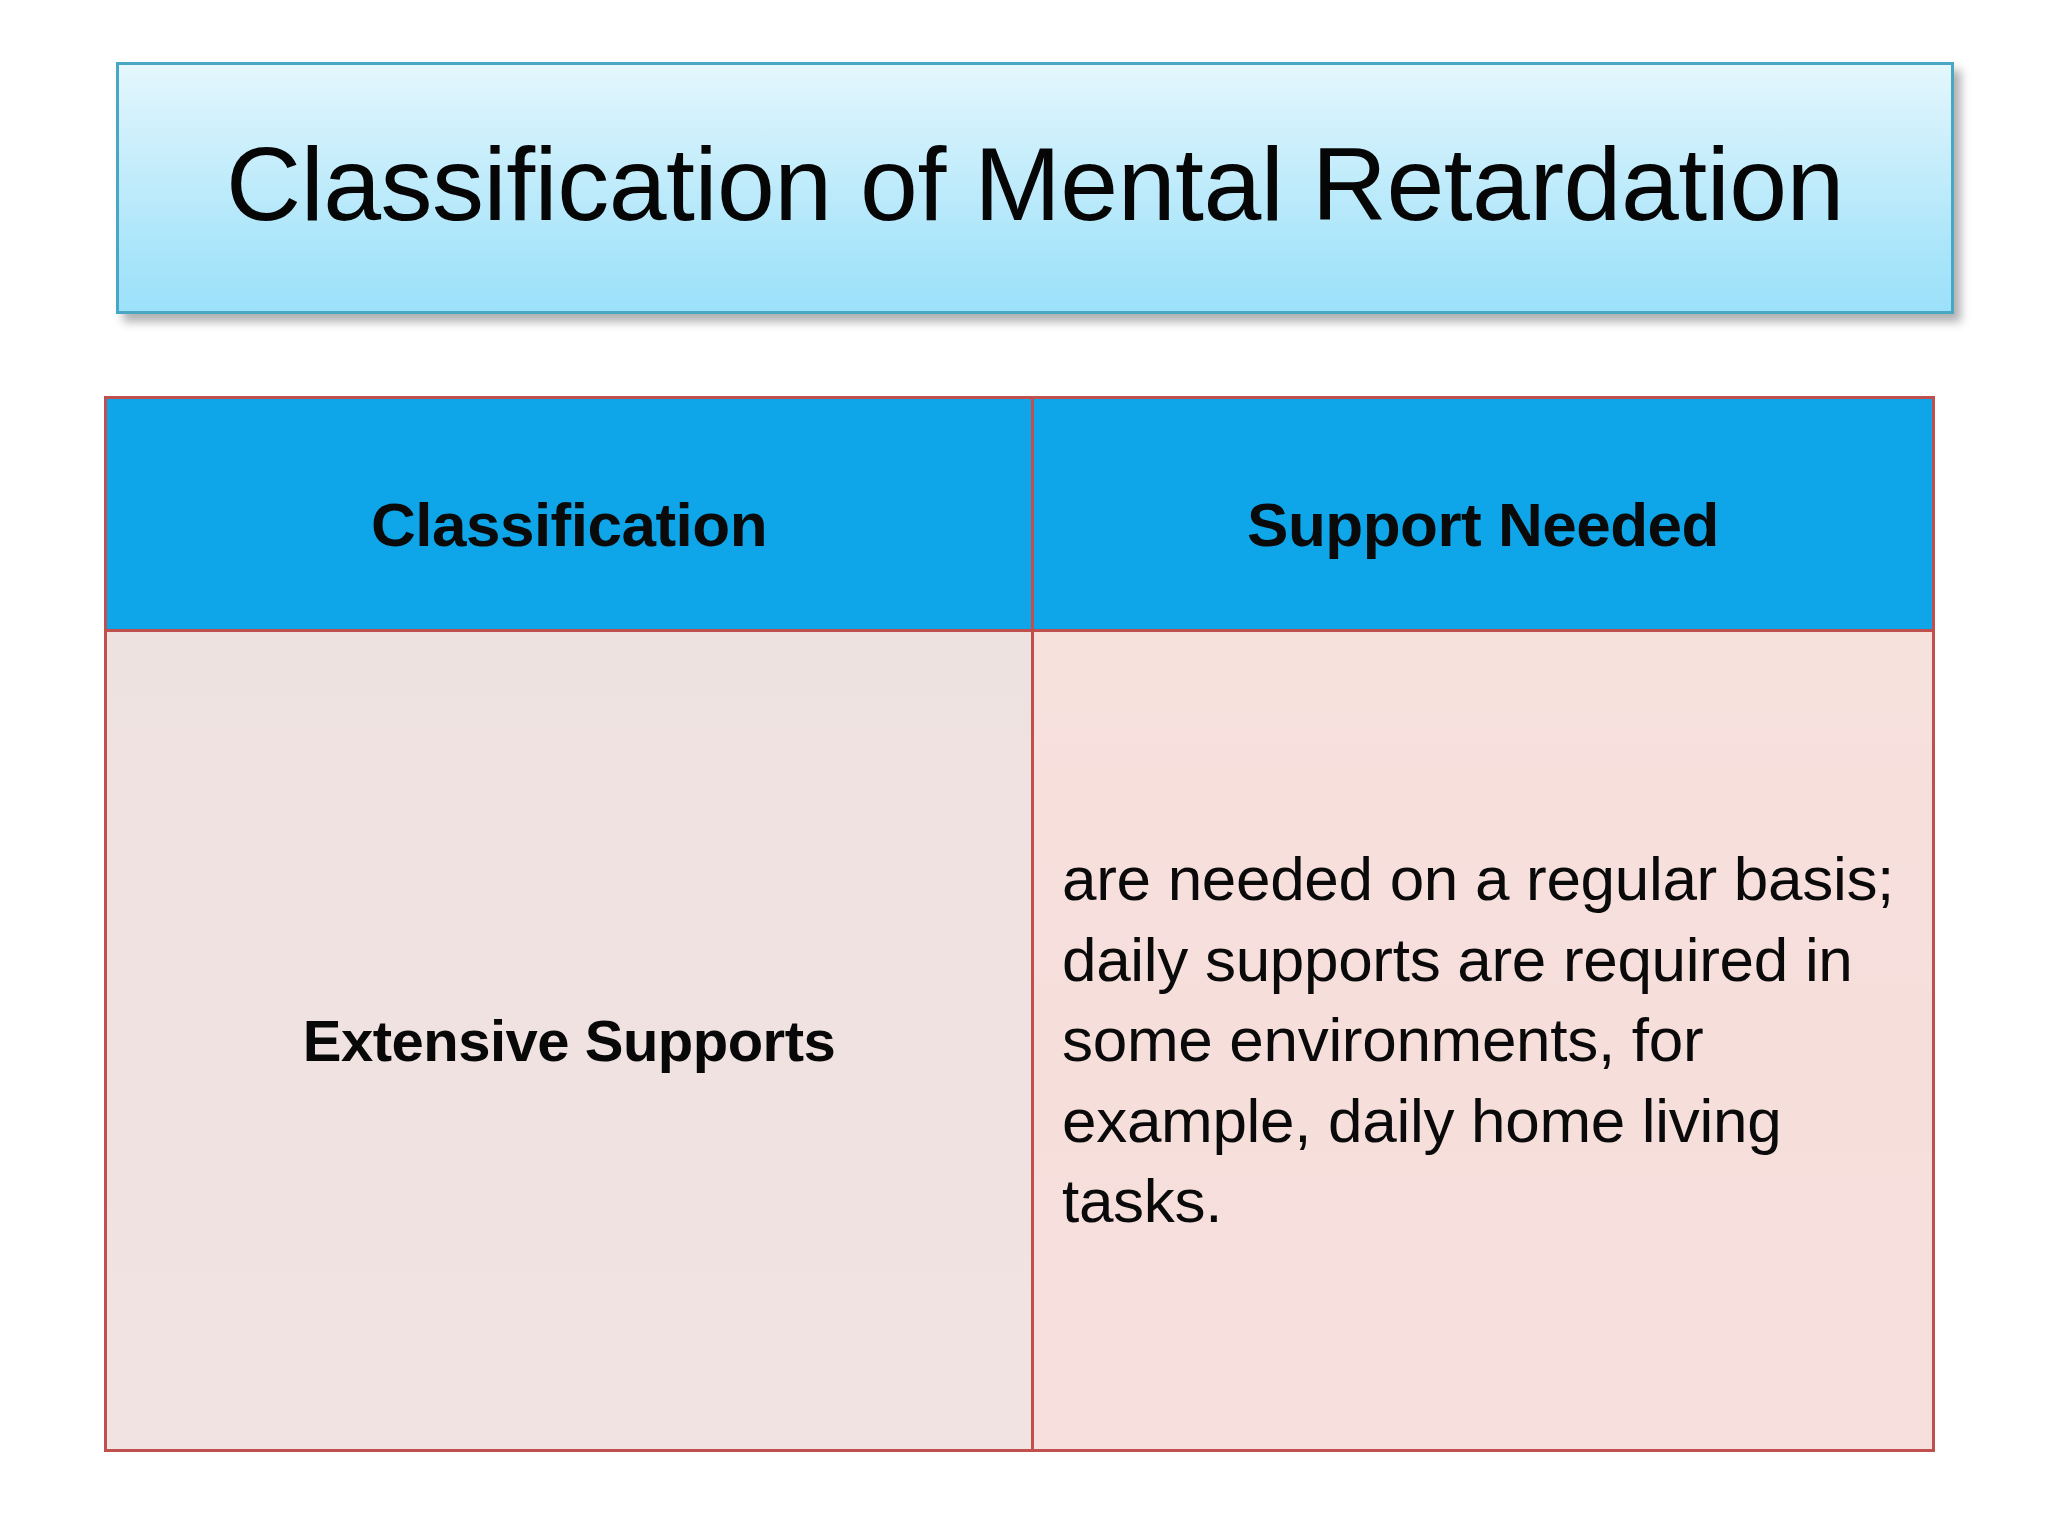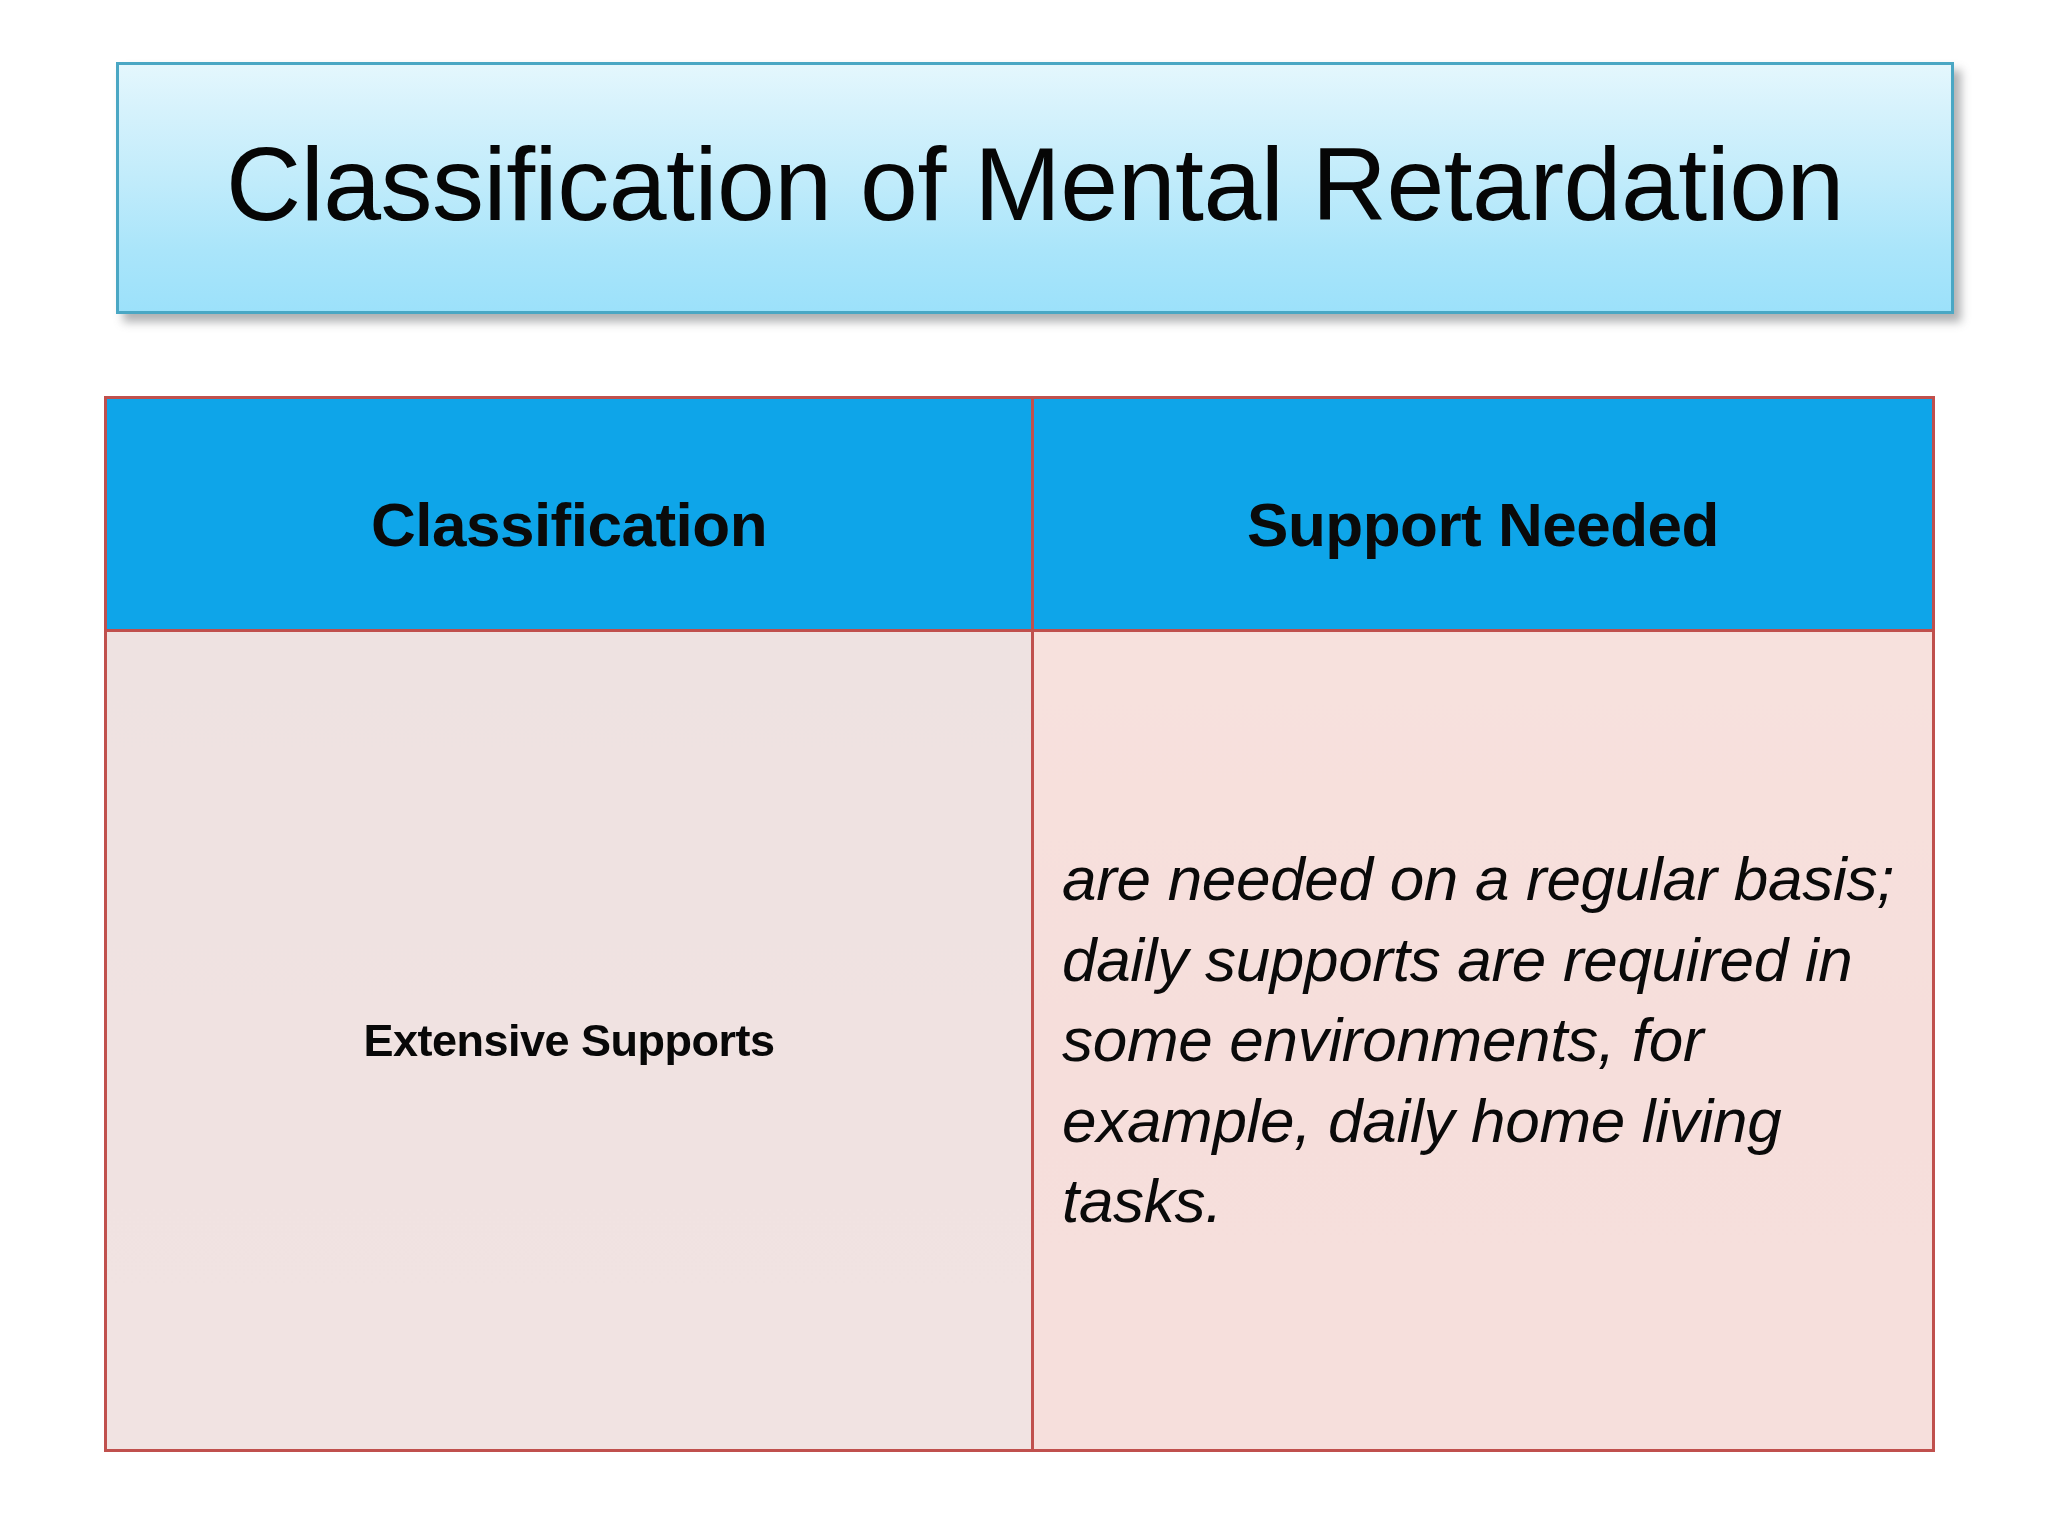--- a/index.html
+++ b/index.html
@@ -91,42 +91,41 @@
   }
 
   
   .body-row-height { height: 820px; }
   .cell-class {
     background: linear-gradient(to bottom, #eee2e1 0%, #f0e2e1 60%, #f1e3e2 100%);
     text-align: center;
     vertical-align: middle;
   }
   .class-text {
-    font-size: 45px;
+    font-size: 58px;
     font-weight: bold;
     color: #080808;
     letter-spacing: -0.5px;
     line-height: 1.1;
     white-space: nowrap;
   }
   .cell-support {
     background: linear-gradient(to bottom, #f7e1dd 0%, #f6dedb 50%, #f6dfdc 100%);
     vertical-align: middle;
   }
   .support-inner {
     padding: 0 36px 0 28px;
   }
   .support-text {
     font-size: 62px;
     font-weight: 400;
     color: #0a0a0a;
     line-height: 1.30;
     letter-spacing: -0.3px;
     text-align: left;
-    font-style: italic;
   }
 </style>
 </head>
 <body>
 
 <div class="slide">
 
   <div class="title-banner">
     <div class="title-text">Classification of Mental Retardation</div>
   </div>

